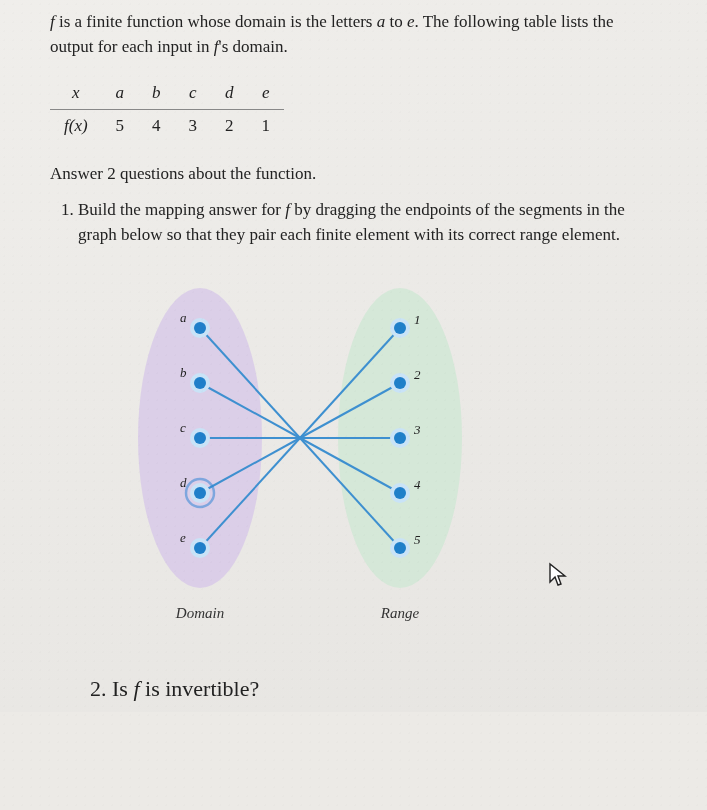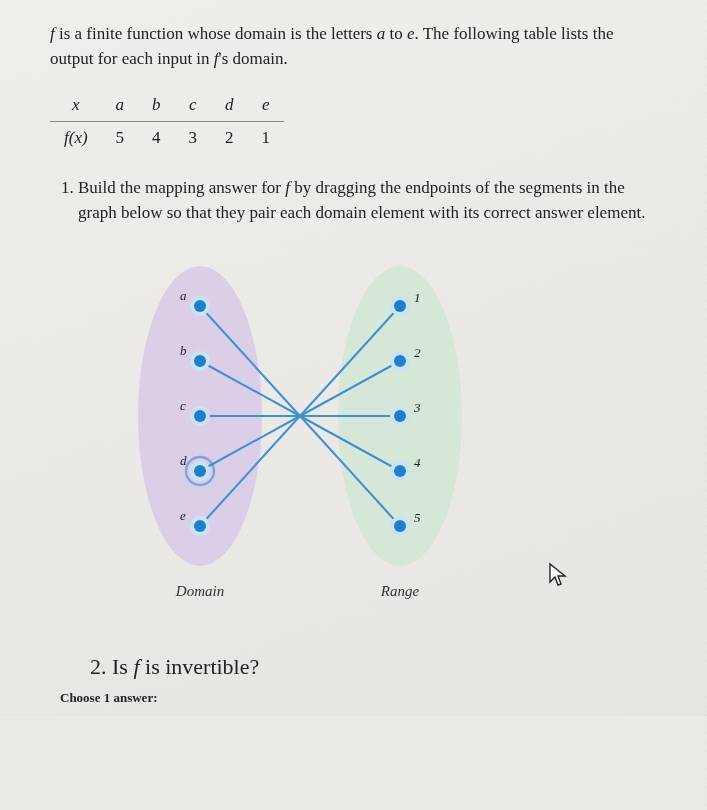--- a/index.html
+++ b/index.html
@@ -8,21 +8,21 @@
       padding: 0;
       width: 707px;
       height: 810px;
       background: #eceae6;
       font-family: Georgia, 'Times New Roman', serif;
       color: #222;
       position: relative;
       overflow: hidden;
     }
     .page {
-      padding: 22px 50px 10px 50px;
+      padding: 10px 50px 10px 50px;
       background: linear-gradient(160deg, rgba(255,255,255,0.2), rgba(200,200,200,0.15));
     }
     .intro {
       font-size: 17px;
       line-height: 1.45;
       margin-bottom: 18px;
     }
     .intro .fn { font-style: italic; font-family: Georgia, serif; }
     .intro .var { font-style: italic; }
     .table {
@@ -124,24 +124,25 @@
       <td>f(x)</td>
       <td class="val">5</td>
       <td class="val">4</td>
       <td class="val">3</td>
       <td class="val">2</td>
       <td class="val">1</td>
     </tr>
   </tbody>
     </table>
 
+  <div class="subhead">Answer 2 questions about the function.</div>
 
   <ol class="qlist">
     <li>
-      <span>Build the mapping answer for </span><span class="fn">f</span><span> by dragging the endpoints of the segments in the graph below so that they pair each domain element with its correct answer element.</span>
+      <span>Build the mapping answer for </span><span class="fn">f</span><span> by dragging the endpoints of the segments in the graph below so that they pair each finite element with its correct range element.</span>
     </li>
   </ol>
 
   <div class="diagram-wrap">
     <svg class="diagram" width="420" height="380" viewBox="0 0 420 380">
 
       <ellipse cx="110" cy="170" rx="62" ry="150" fill="#d6c6e8" fill-opacity="0.75"></ellipse>
       <ellipse cx="310" cy="170" rx="62" ry="150" fill="#cfe7d5" fill-opacity="0.8"></ellipse>
 
       <g stroke="#3e90d0" stroke-width="2">
@@ -217,19 +218,18 @@
       <text class="diag-label" x="110" y="350">Domain</text>
       <text class="diag-label" x="310" y="350">Range</text>
     </svg>
   </div>
 
   <div class="q2">
     <span>2.</span>
     <span>Is </span><span class="fn">f</span><span> is invertible?</span>
   </div>
 
-  <div class="choose">Choose 1 answer:</div>
 
 </div>
 
 <svg class="cursor" width="20" height="26" viewBox="0 0 20 26">
   <path d="M2 2 L2 20 L7 15 L10 23 L13 22 L10 14 L17 14 Z" fill="#fff" stroke="#222" stroke-width="1.4"></path>
 </svg>
 
 </body></html>

